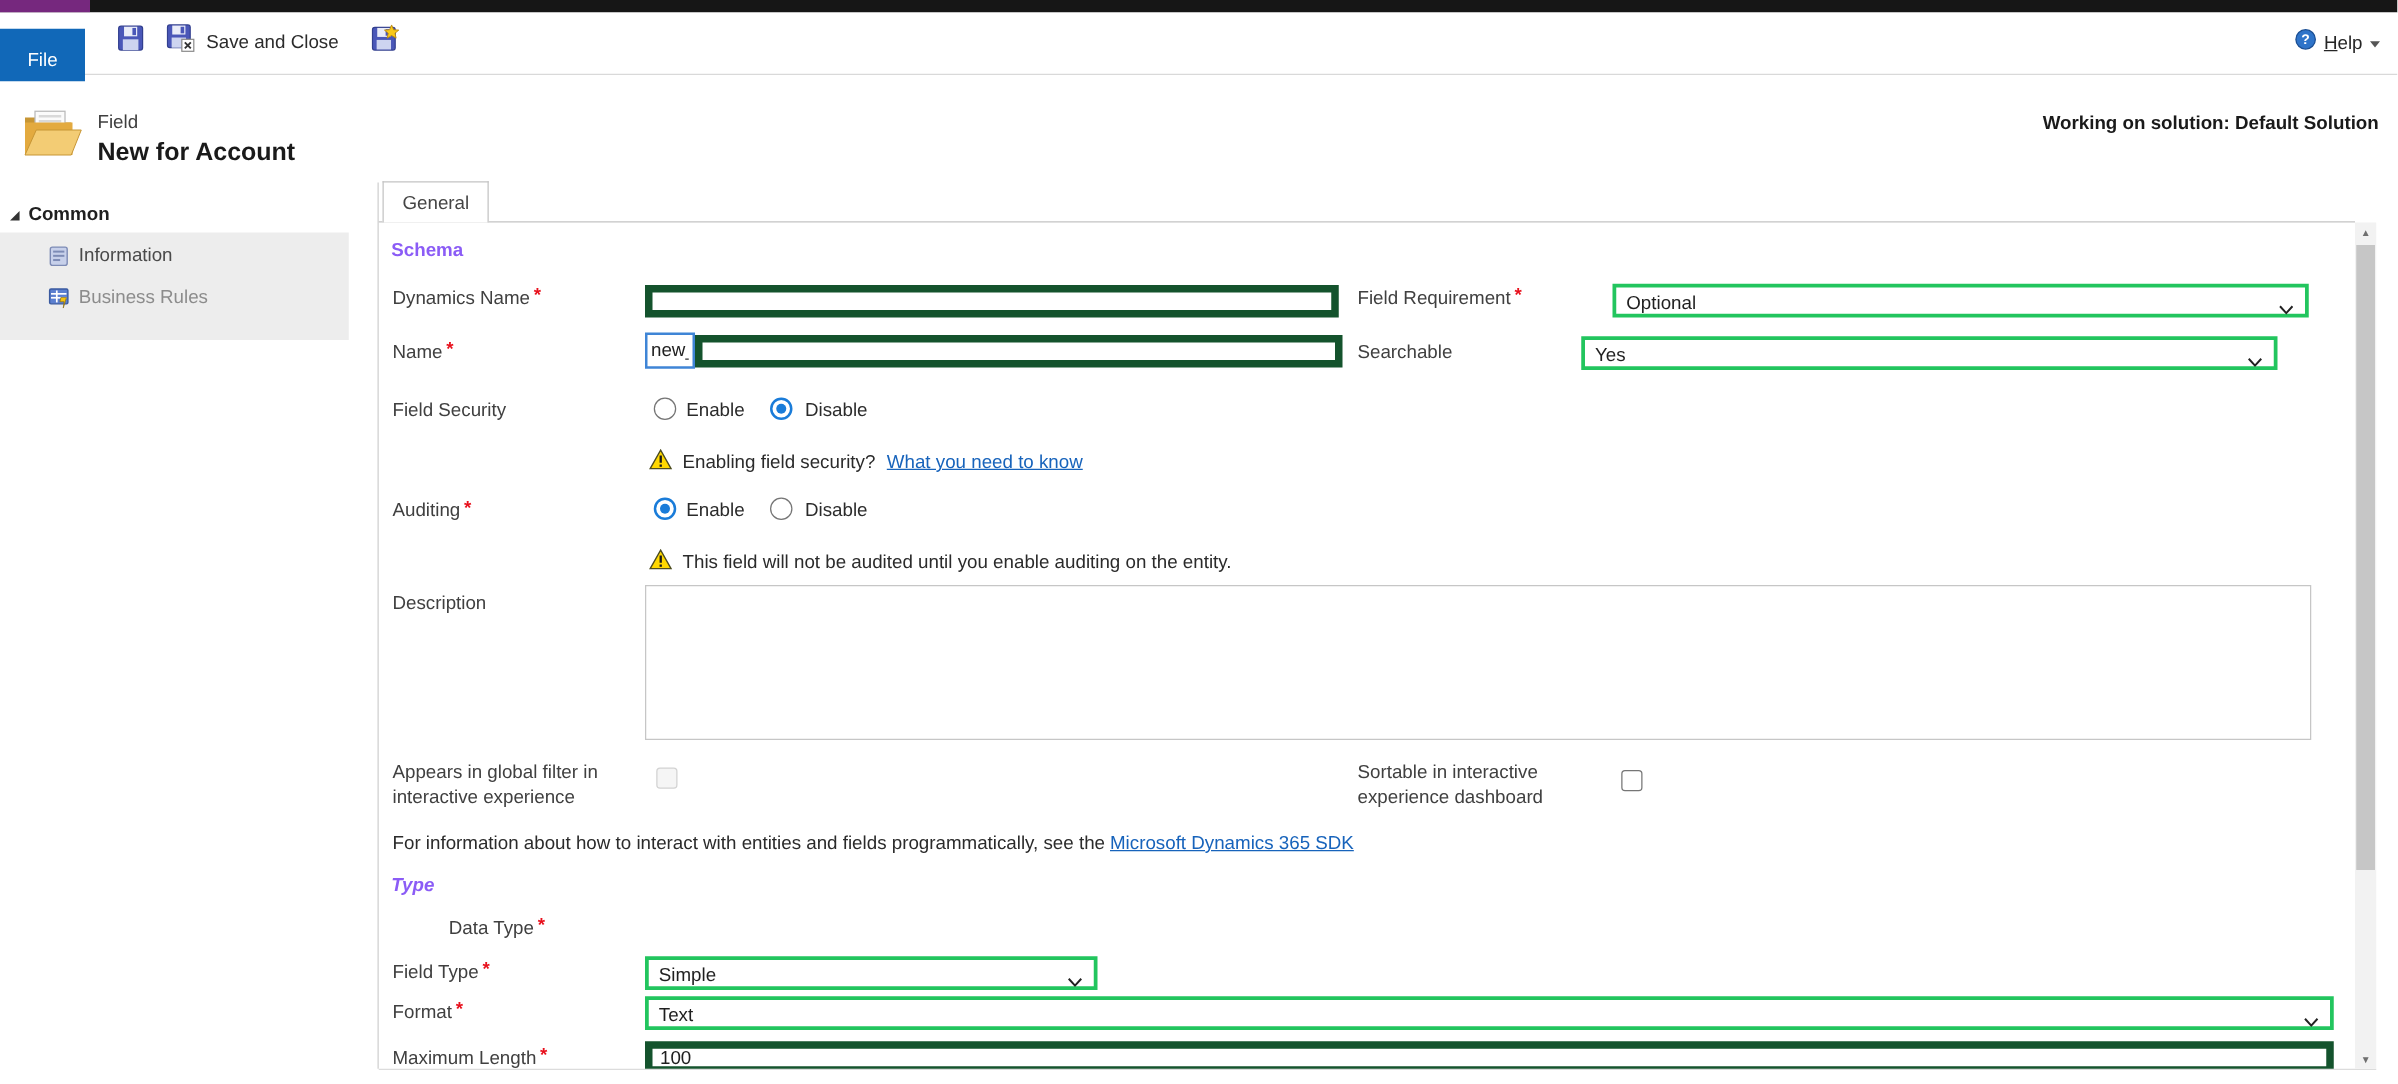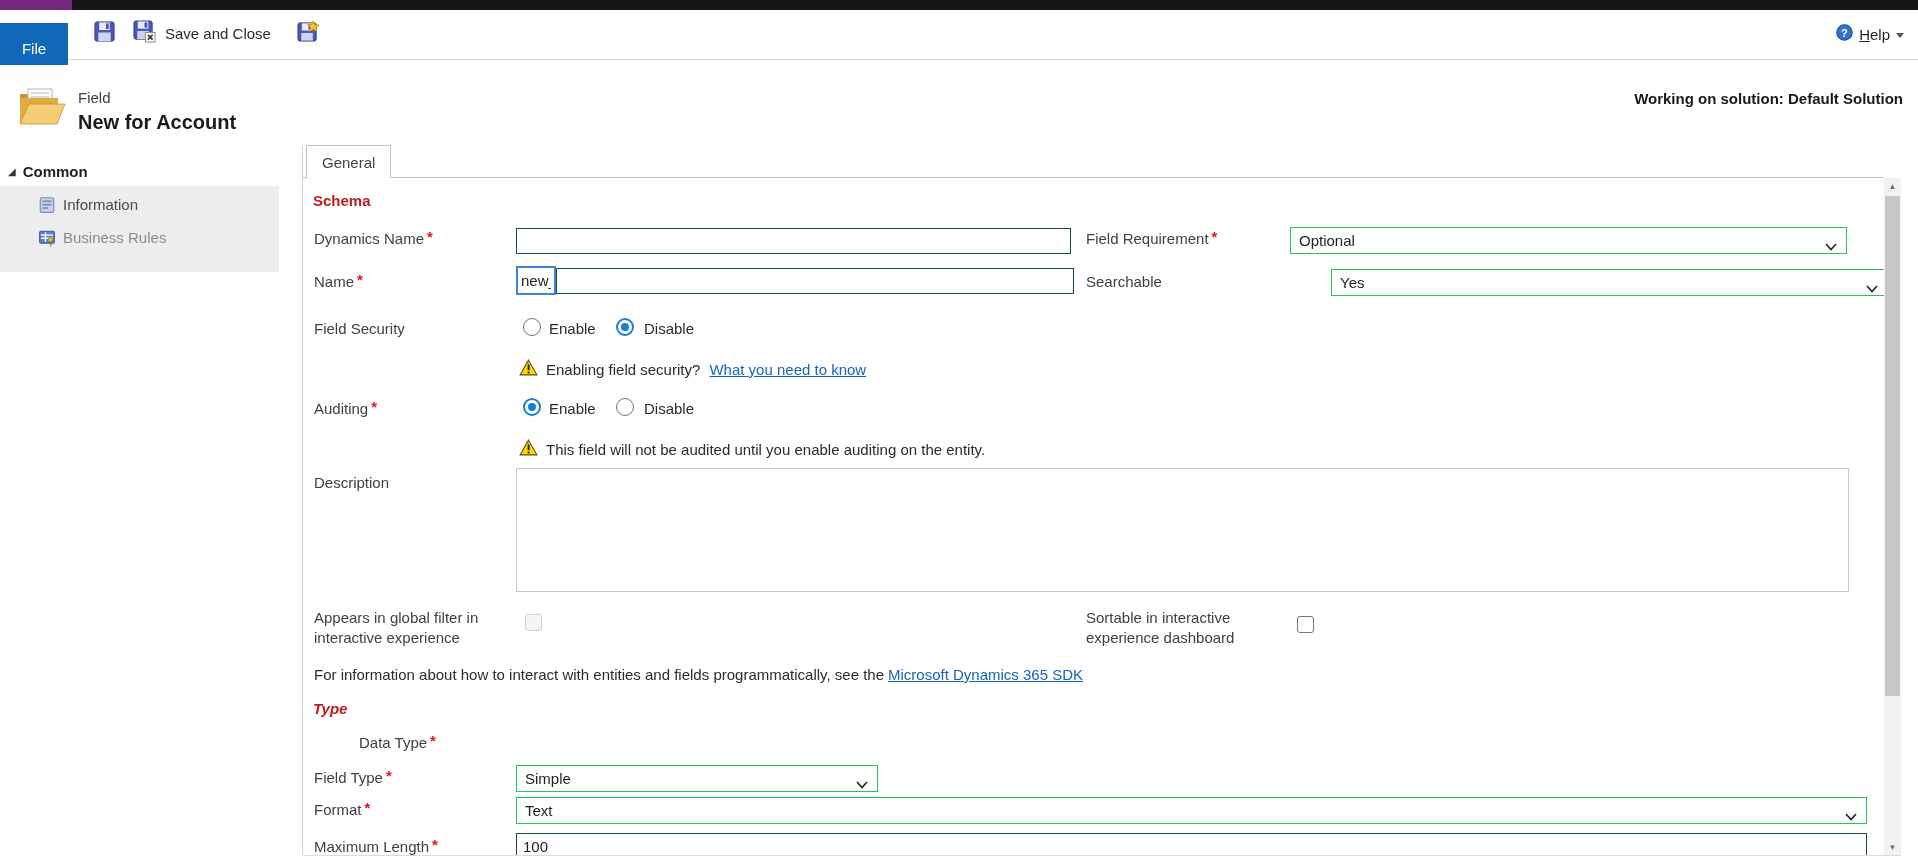--- a/index.html
+++ b/index.html
@@ -55,29 +55,29 @@
 
   
   .scrollbar { position:absolute; left:1884px; top:178px; width:17px; height:677px; background:#f2f2f2; }
   .sb-arrow { position:absolute; left:0; width:17px; height:16px; font-size:8px; color:#6f6f6f;
     display:flex; align-items:center; justify-content:center; cursor:default; }
   .sb-arrow.up { top:0; } .sb-arrow.down { bottom:0; }
   .sb-thumb { position:absolute; left:1px; top:18px; width:15px; height:500px; background:#c6c6c6; }
 
   
   .form { position:absolute; left:303px; top:178px; width:1581px; height:677px; overflow:hidden; }
-  .h-section { position:absolute; font-size:15px; font-weight:bold; color:#b91c1c; }
+  .h-section { position:absolute; font-size:15px; font-weight:bold; color:#8b5cf6; }
   .f-label { position:absolute; font-size:15px; color:#404040; white-space:nowrap; }
   .req { color:#e8111d; font-weight:bold; margin-left:3px; position:relative; top:-2px; }
-  .t-input { position:absolute; height:26px; border:1px solid #14532d; background:#fff;
+  .t-input { position:absolute; height:26px; border:6px solid #14532d; background:#fff;
     font-family:"Liberation Sans",sans-serif; font-size:15px; color:#1f1f1f; padding:2px 6px; outline:none; }
   .prefix-input { position:absolute; left:213px; top:88px; width:40px; height:29px;
     border:2px solid #3f85d6; background:#fff; font-family:"Liberation Sans",sans-serif;
     font-size:15px; color:#1f1f1f; padding:2px 3px; outline:none; }
-  .sel { position:absolute; height:27px; border:1px solid #22c55e; background:#fff; cursor:default; }
+  .sel { position:absolute; height:27px; border:3px solid #22c55e; background:#fff; cursor:default; }
   .sel .val { position:absolute; left:8px; top:4px; font-size:15px; color:#1f1f1f; white-space:nowrap; }
   .sel .chev { position:absolute; right:9px; top:9px; }
   .radio { position:absolute; width:18px; height:18px; border-radius:50%; background:#fff; cursor:default; }
   .radio.off { border:1px solid #757575; }
   .radio.on { border:2px solid #1a7cd9; }
   .radio.on .dot { position:absolute; left:3px; top:3px; width:8px; height:8px; border-radius:50%; background:#1a7cd9; }
   .r-lbl { position:absolute; font-size:15px; color:#2b2b2b; }
   .warn { position:absolute; }
   .w-text { position:absolute; font-size:15px; color:#2b2b2b; white-space:nowrap; }
   a.lnk { color:#1763bb; text-decoration:underline; cursor:pointer; font-size:15px; }
@@ -221,21 +221,21 @@
         </svg>
     </span>
   </div>
 
   <div class="f-label" style="left:11px; top:95px;">
     <span>Name</span><span class="req">*</span>
   </div>
   <input class="prefix-input" value="new_" style="">
   <input class="t-input" style="left: 253px; top: 90px; width: 518px;" value="">
   <div class="f-label" style="left:783px; top:95px;">Searchable</div>
-  <div class="sel" style="left:1028px; top:91px; width:557px;">
+  <div class="sel" style="left:962px; top:91px; width:557px;">
     <span class="val">Yes</span>
     <span class="chev">
       <svg width="12" height="8" viewBox="0 0 12 8">
           <path d="M1 1 L6 6.5 L11 1" fill="none" stroke="#222" stroke-width="1.6"></path>
         </svg>
     </span>
   </div>
 
   <div class="f-label" style="left:11px; top:142px;">Field Security</div>
   <div class="radio off" style="left:220px; top:140px;"></div>

